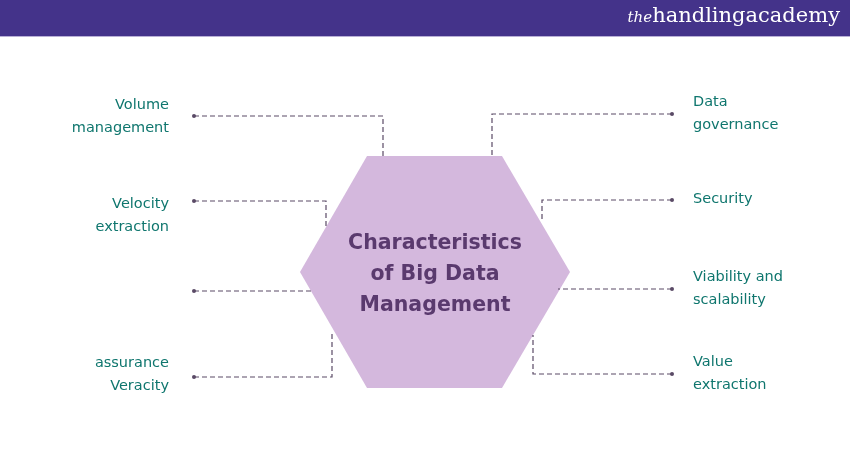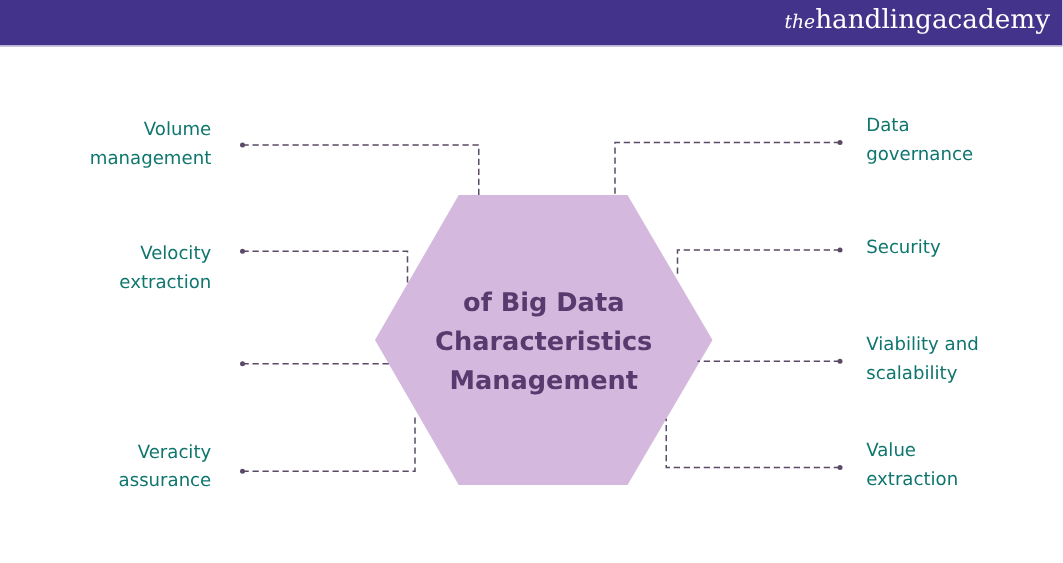--- a/index.html
+++ b/index.html
@@ -41,38 +41,38 @@
     <circle cx="194" cy="291" r="2"></circle>
     <circle cx="194" cy="377" r="2"></circle>
     <circle cx="672" cy="114" r="2"></circle>
     <circle cx="672" cy="200" r="2"></circle>
     <circle cx="672" cy="289" r="2"></circle>
     <circle cx="672" cy="374" r="2"></circle>
   </g>
 </svg>
 
 <div class="center-title">
+  <div>Characteristics</div>
   <div>of Big Data</div>
-  <div>Characteristics</div>
   <div>Management</div>
 </div>
 
 <div class="label left" style="left:9px; top:93px;">
   <div>Volume</div>
   <div>management</div>
 </div>
 <div class="label left" style="left:9px; top:176px;margin-top:16px;">
   <div>Velocity</div>
   <div>extraction</div>
 </div>
 <div class="label left" style="left:9px; top:269px;">
 </div>
 <div class="label left" style="left:9px; top:351px;">
+  <div>assurance</div>
   <div>Veracity</div>
-  <div>assurance</div>
 </div>
 
 <div class="label right" style="left:693px; top:90px;">
   <div>Data</div>
   <div>governance</div>
 </div>
 <div class="label right" style="left:693px; top:187px;">
   <div>Security</div>
 </div>
 <div class="label right" style="left:693px; top:265px;">

